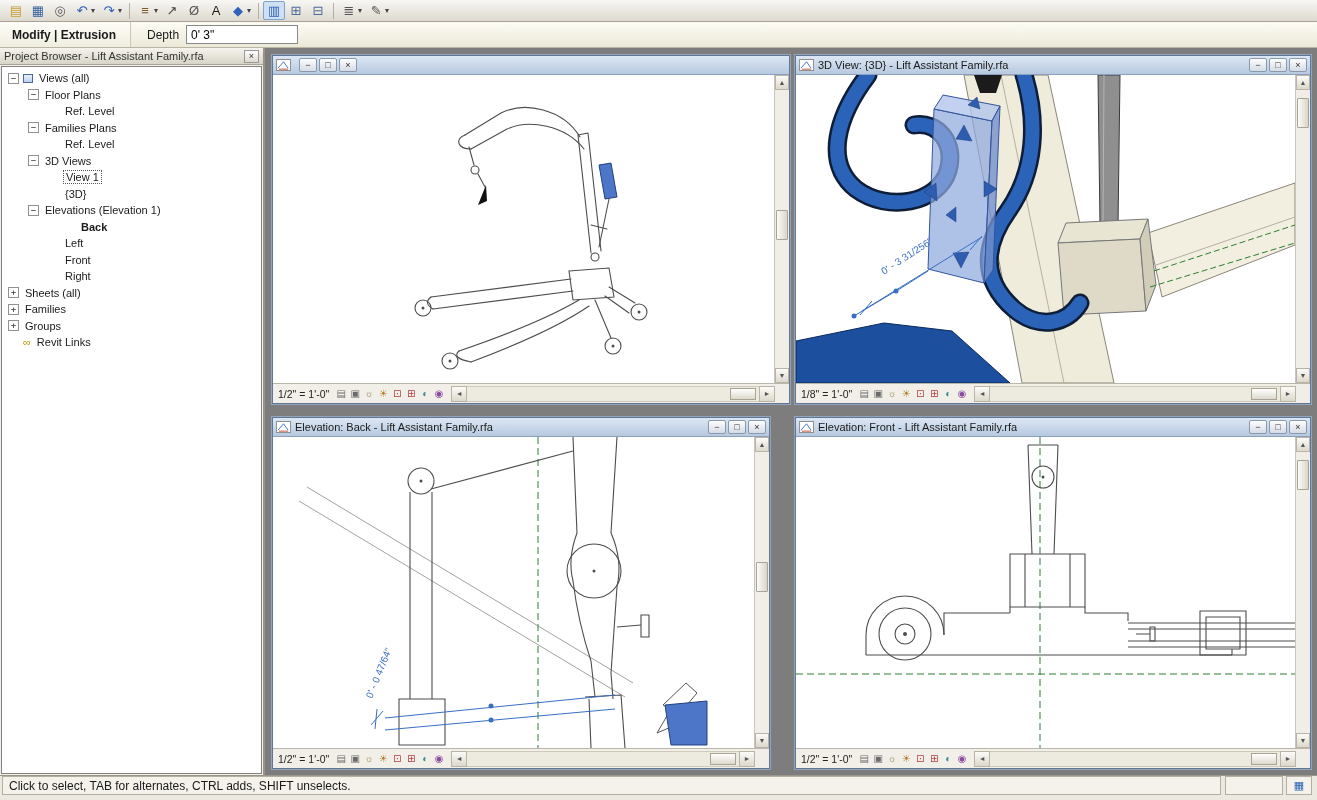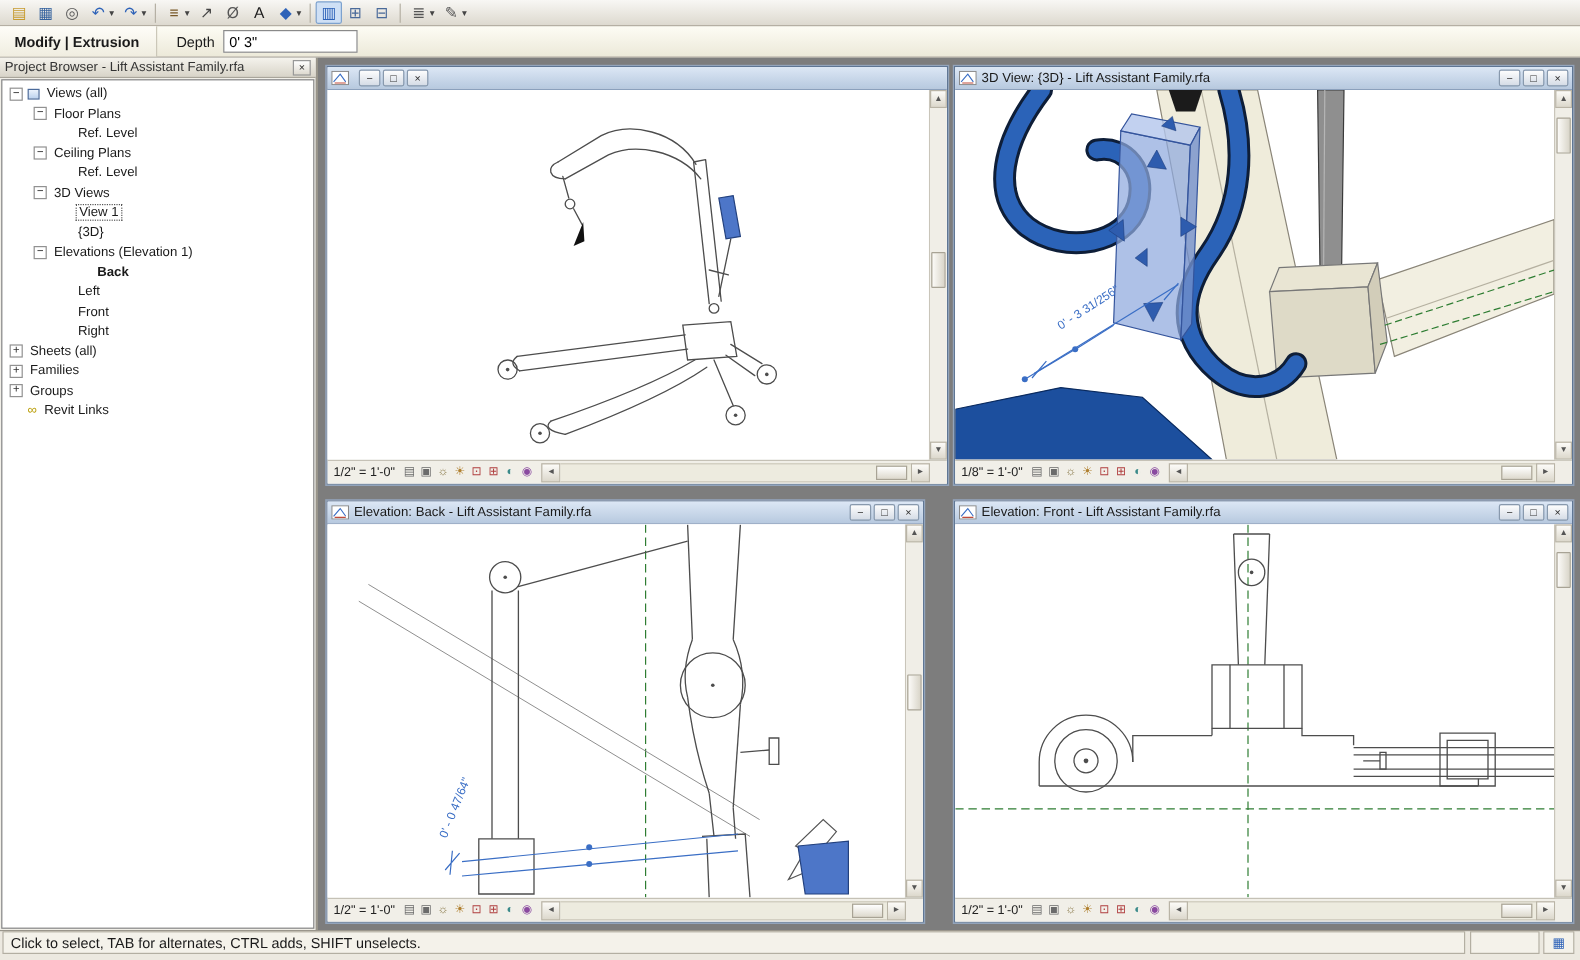--- a/index.html
+++ b/index.html
@@ -174,21 +174,21 @@
           <div class="tree-row" style="padding-left: 26px;">
             <span class="expander">−</span>
             <span class="tree-label">Floor Plans</span>
           </div>
           <div class="tree-row" style="padding-left: 46px;">
             <span class="expander none"></span>
             <span class="tree-label">Ref. Level</span>
           </div>
           <div class="tree-row" style="padding-left: 26px;">
             <span class="expander">−</span>
-            <span class="tree-label">Ceiling Plans</span>
+            <span class="tree-label">Families Plans</span>
           </div>
           <div class="tree-row" style="padding-left: 46px;">
             <span class="expander none"></span>
             <span class="tree-label">Ref. Level</span>
           </div>
           <div class="tree-row" style="padding-left: 26px;">
             <span class="expander">−</span>
             <span class="tree-label">3D Views</span>
           </div>
           <div class="tree-row" style="padding-left: 46px;">

